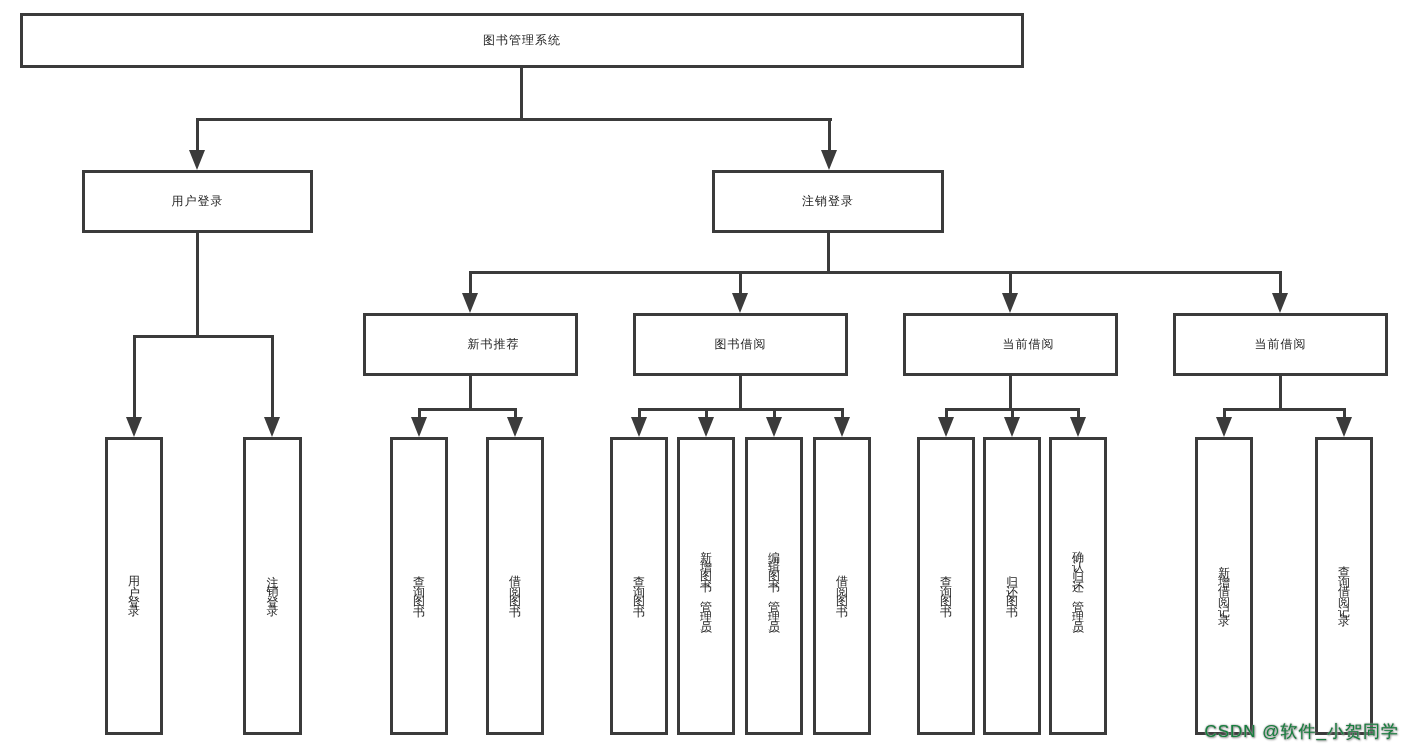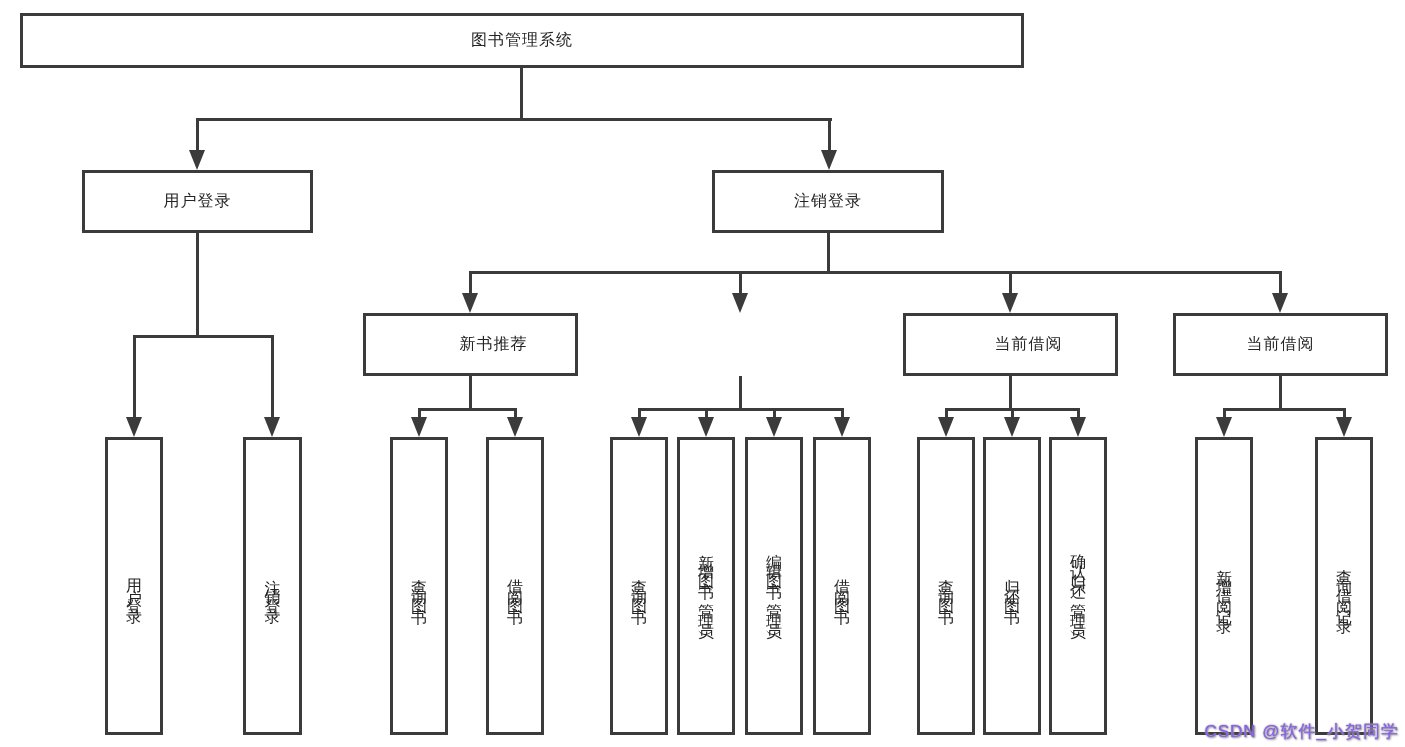--- a/index.html
+++ b/index.html
@@ -5,34 +5,34 @@
   html,body{margin:0;padding:0;background:#ffffff;}
   .stage{
     position:relative;width:1405px;height:747px;background:#ffffff;overflow:hidden;
     font-family:"Liberation Sans",sans-serif;color:#242424;
   }
   .box{
     position:absolute;box-sizing:border-box;background:#ffffff;
     border:3px solid #3b3b3b;display:flex;align-items:center;justify-content:center;
     z-index:2;
   }
-  .box .lbl{font-size:16px;letter-spacing:1px;color:#242424;white-space:nowrap;}
+  .box .lbl{font-size:12px;letter-spacing:1px;color:#242424;white-space:nowrap;}
   .leaf .lbl{
     writing-mode:vertical-rl;text-orientation:mixed;
     letter-spacing:10px;line-height:1;white-space:normal;
   }
   .vl,.hl{position:absolute;background:#3b3b3b;z-index:1;}
   .ar{
     position:absolute;width:0;height:0;z-index:1;
     border-left:8px solid transparent;border-right:8px solid transparent;
     border-top:20px solid #3b3b3b;
   }
   .watermark{
     position:absolute;right:6px;bottom:4px;z-index:5;
-    font-size:17px;letter-spacing:1px;color:#8b5cf6;
+    font-size:17px;letter-spacing:1px;color:#15803d;
     text-shadow:0 0 2px #8f8f8f,0 0 1px #9a9a9a,1px 1px 2px #8f8f8f;
   }
 </style>
 </head>
 <body>
 
 <div class="stage">
 
   <div class="box" style="left:20px;top:13px;width:1004px;height:55px;">
     <span class="lbl">图书管理系统</span>
@@ -40,20 +40,23 @@
 
   <div class="box" style="left:82px;top:170px;width:231px;height:63px;">
     <span class="lbl">用户登录</span>
   </div>
   <div class="box" style="left:712px;top:170px;width:232px;height:63px;">
     <span class="lbl">注销登录</span>
   </div>
 
   <div class="box" style="left:363px;top:313px;width:215px;height:63px;padding-left:46px;">
     <span class="lbl">新书推荐</span>
+  </div>
+  <div class="box" style="left:633px;top:313px;width:215px;height:63px;">
+    <span class="lbl">图书借阅</span>
   </div>
   <div class="box" style="left:903px;top:313px;width:215px;height:63px;padding-left:36px;">
     <span class="lbl">当前借阅</span>
   </div>
   <div class="box" style="left:1173px;top:313px;width:215px;height:63px;">
     <span class="lbl">当前借阅</span>
   </div>
 
   <div class="box leaf" style="left:105px;top:437px;width:58px;height:298px;">
     <span class="lbl">用户登录</span>

